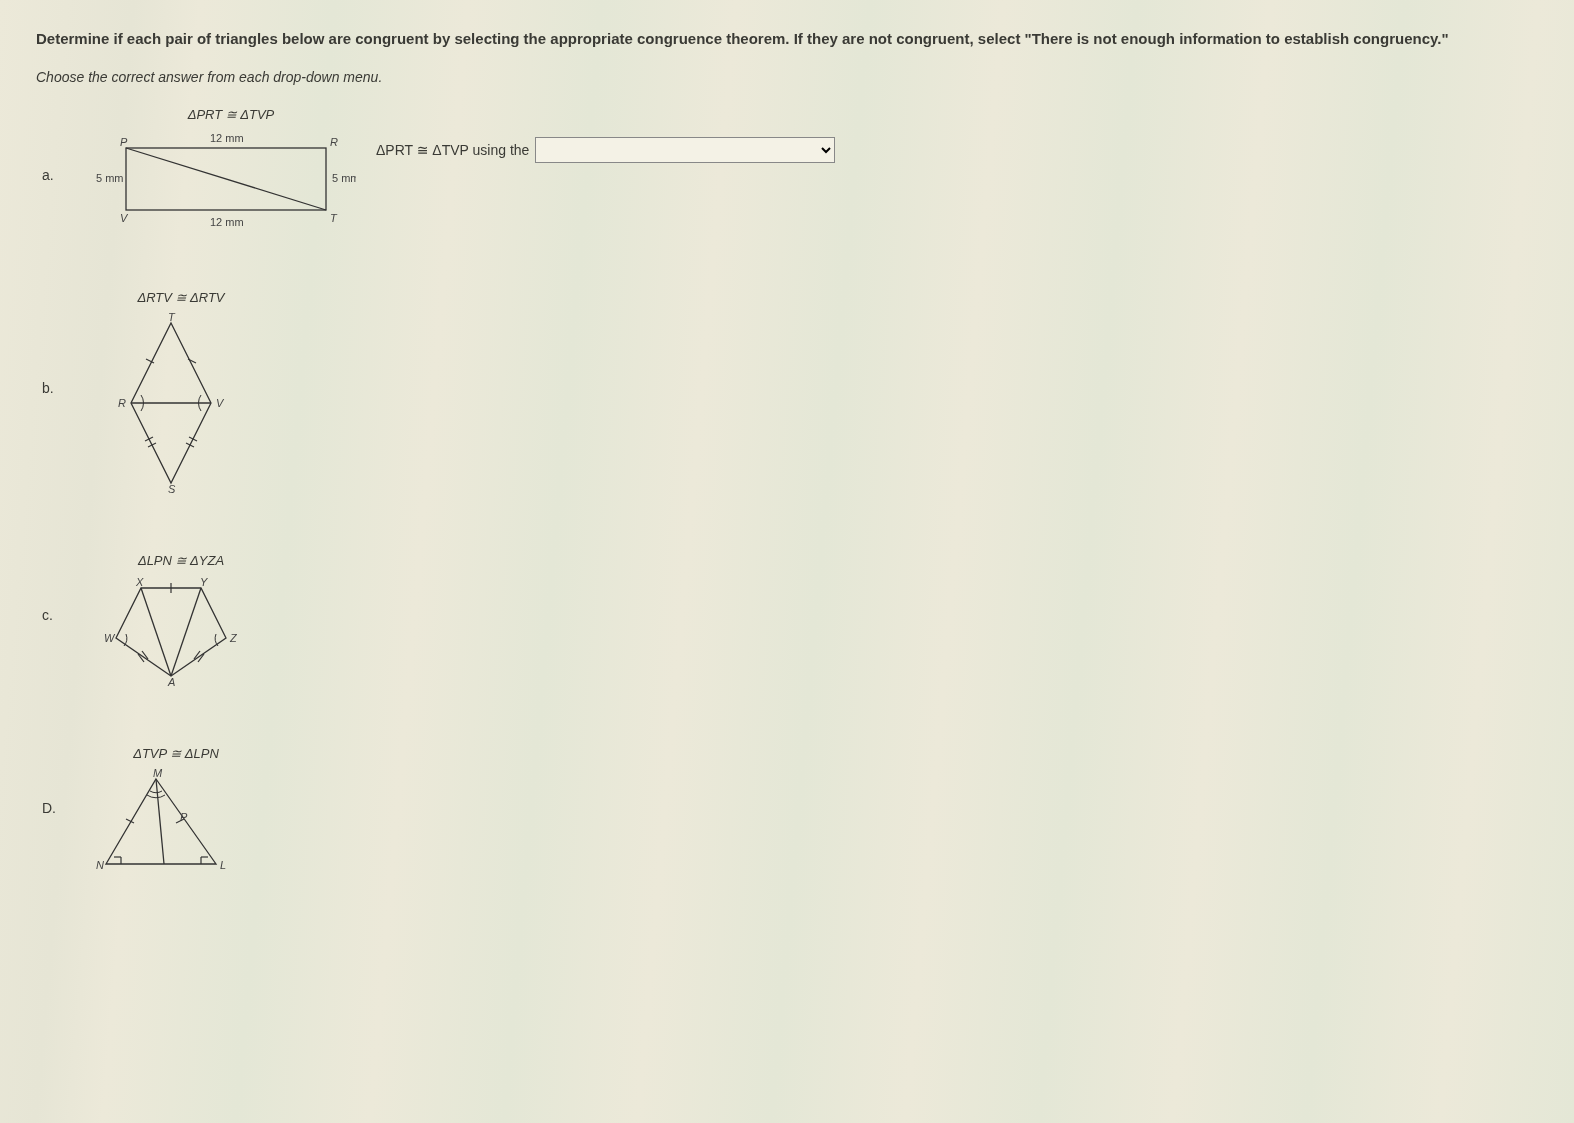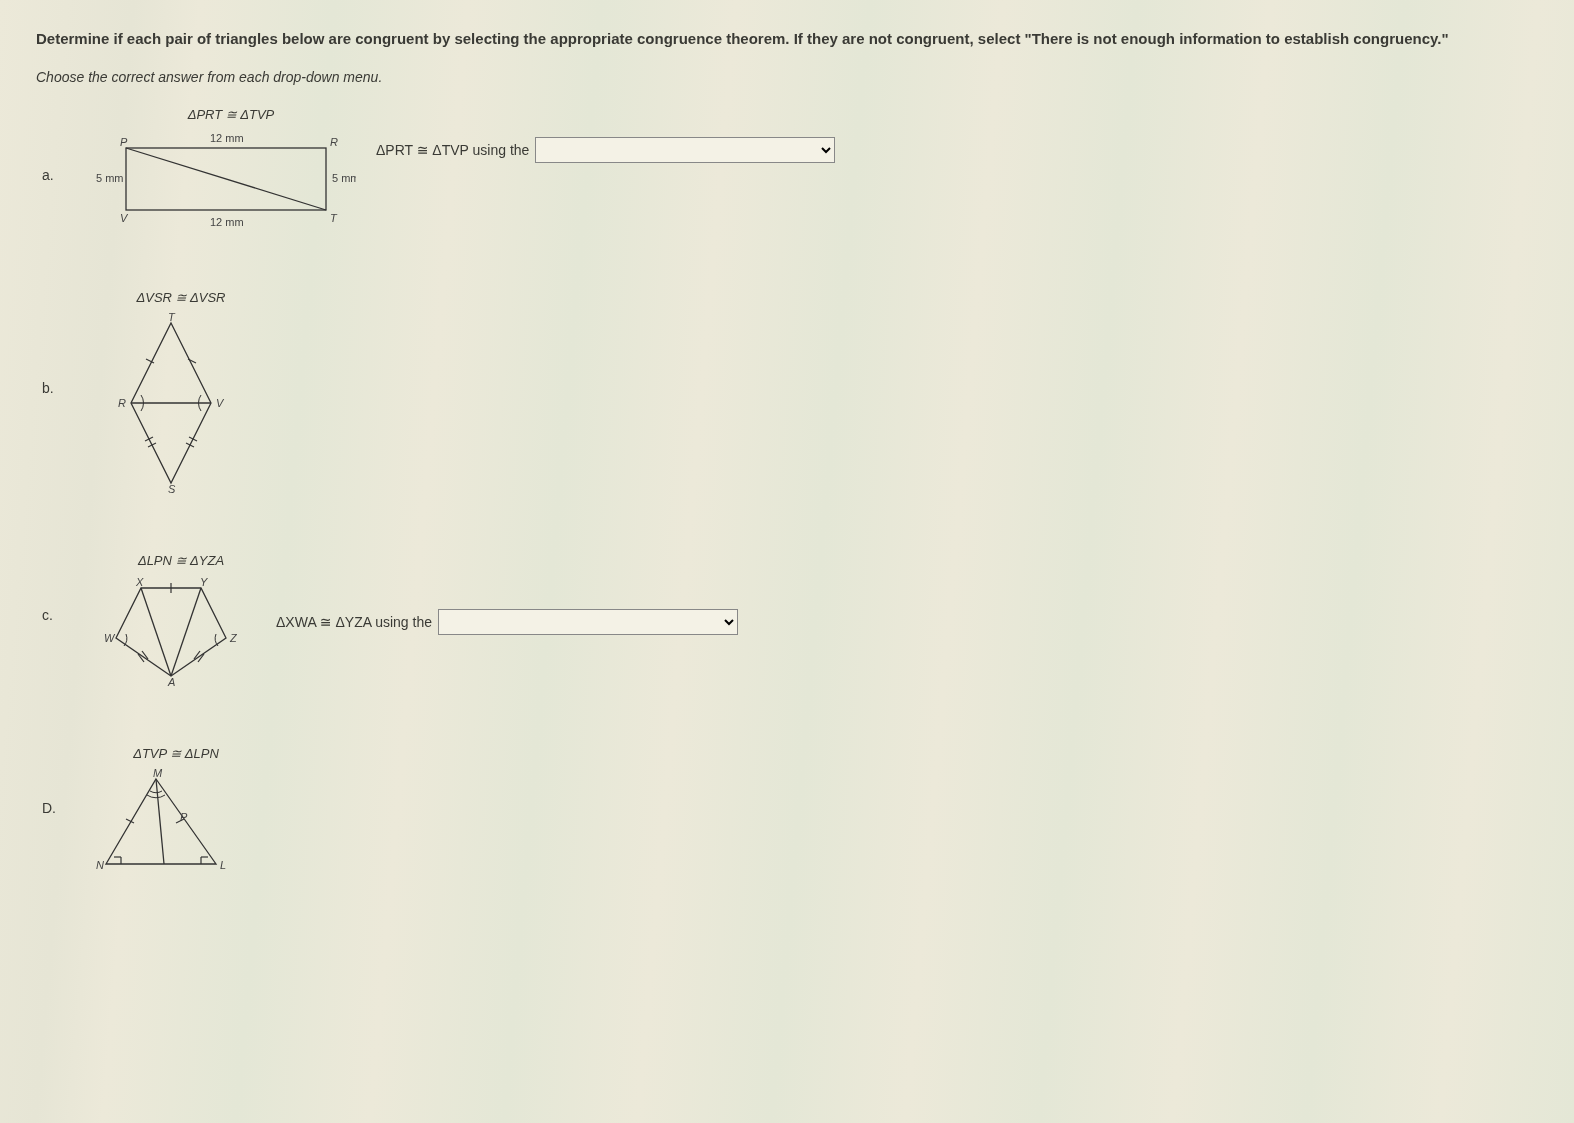--- a/index.html
+++ b/index.html
@@ -100,21 +100,21 @@
     </div>
     <div class="answer-row shift">
       <span>ΔPRT ≅ ΔTVP using the</span>
       <select class="answer-dd"></select>
     </div>
   </div>
 
   <div class="problem">
     <div class="letter" style="padding-top:90px">b.</div>
     <div class="figure-col">
-      <div class="fig-title">ΔVSR ≅ ΔVSR</div>
+      <div class="fig-title">ΔRTV ≅ ΔRTV</div>
       <svg width="160" height="180">
         <polygon points="75,10 115,90 75,170 35,90" class="stroke"></polygon>
         <line x1="35" y1="90" x2="115" y2="90" class="stroke"></line>
 
         <line x1="50" y1="46" x2="58" y2="50" class="tick"></line>
         <line x1="100" y1="50" x2="92" y2="46" class="tick"></line>
 
         <line x1="49" y1="128" x2="57" y2="124" class="tick"></line>
         <line x1="52" y1="134" x2="60" y2="130" class="tick"></line>
         <line x1="101" y1="128" x2="93" y2="124" class="tick"></line>
@@ -148,24 +148,20 @@
 
         <path d="M 30 58 A 12 12 0 0 1 28 70" class="arc"></path>
         <path d="M 120 58 A 12 12 0 0 0 122 70" class="arc"></path>
         <text x="40" y="10" class="svg-label">X</text>
         <text x="104" y="10" class="svg-label">Y</text>
         <text x="8" y="66" class="svg-label">W</text>
         <text x="134" y="66" class="svg-label">Z</text>
         <text x="72" y="110" class="svg-label">A</text>
       </svg>
     </div>
-    <div class="answer-row" style="padding-top:56px">
-      <span>ΔXWA ≅ ΔYZA using the</span>
-      <select class="answer-dd"></select>
-    </div>
   </div>
 
   <div class="problem" style="margin-bottom:20px">
     <div class="letter" style="padding-top:54px">D.</div>
     <div class="figure-col">
       <div class="fig-title">ΔTVP ≅ ΔLPN</div>
       <svg width="150" height="110">
         <polygon points="60,10 120,95 10,95" class="stroke"></polygon>
         <line x1="60" y1="10" x2="68" y2="95" class="stroke"></line>
 

